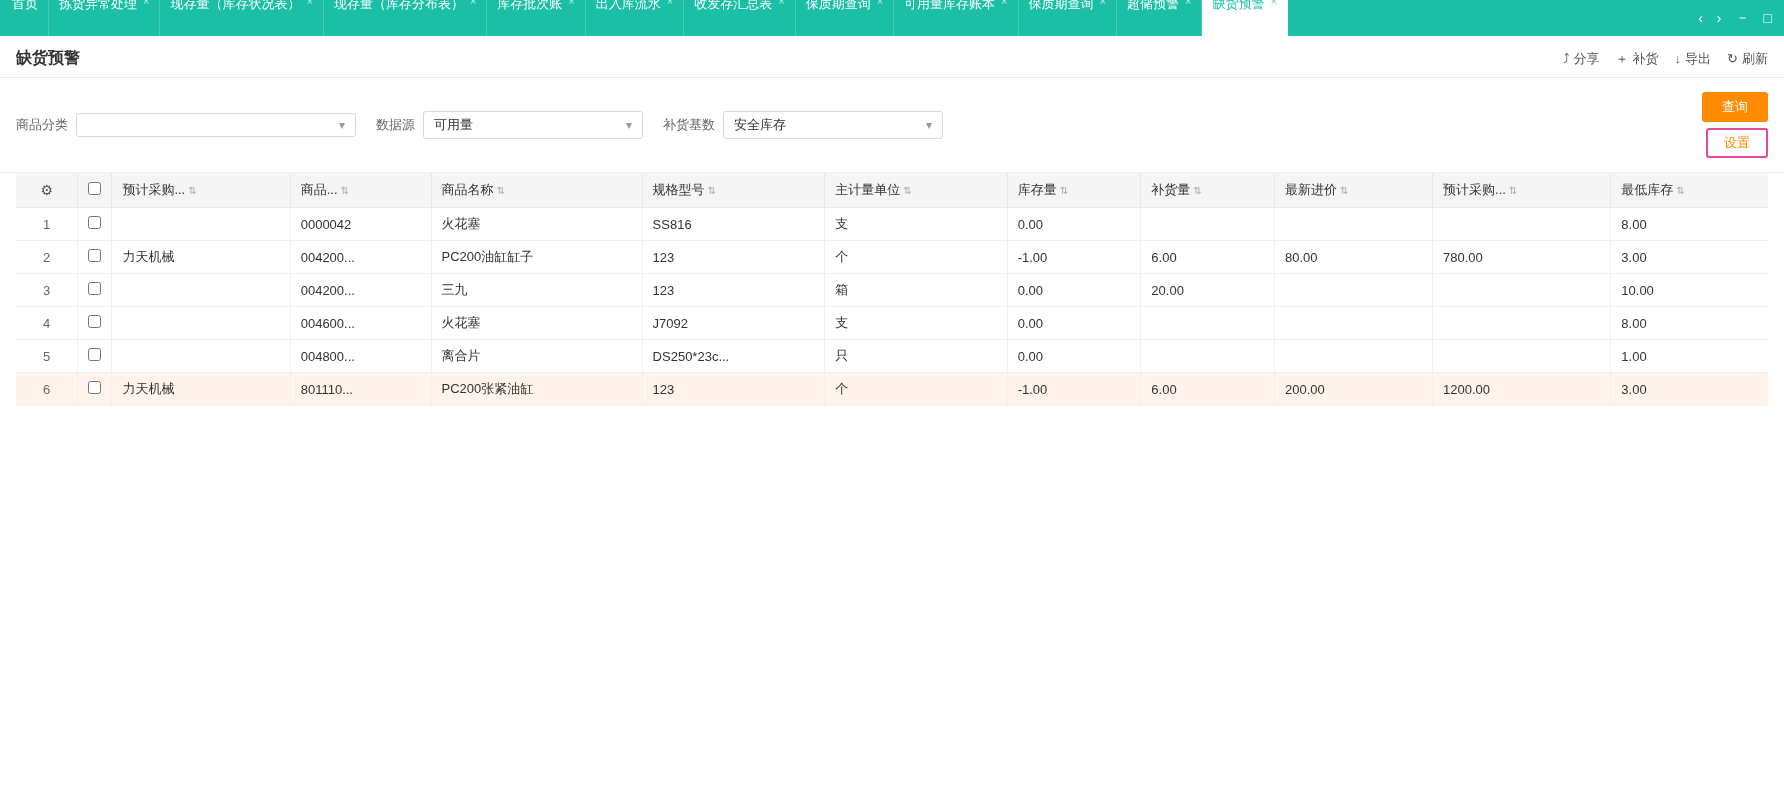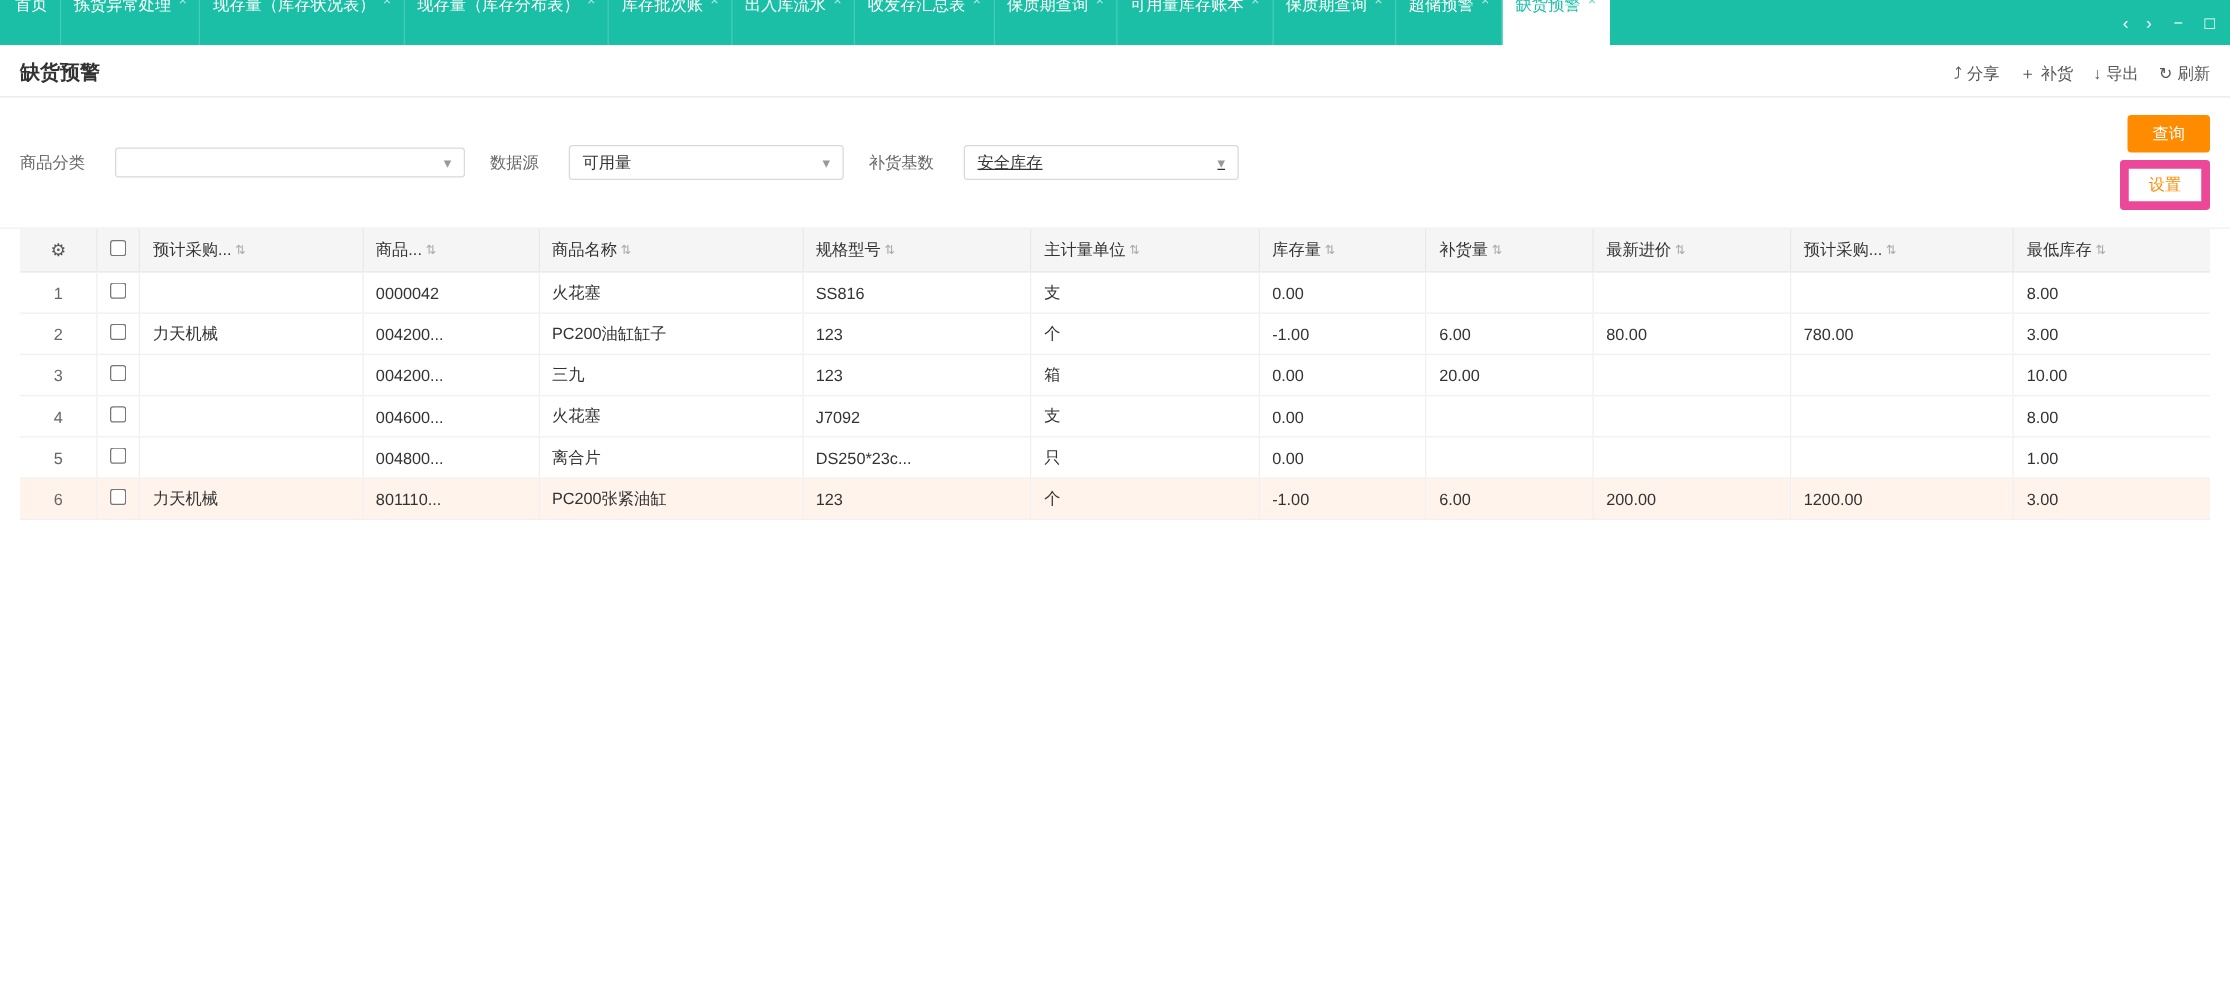--- a/index.html
+++ b/index.html
@@ -94,21 +94,21 @@
       padding: 14px 16px;
       display: flex;
       align-items: center;
       gap: 20px;
       border-bottom: 1px solid #f0f0f0;
       position: relative;
     }
     .filter-group {
       display: flex;
       align-items: center;
-      gap: 24px;
+      gap: 8px;
     }
     .filter-label {
       color: #666;
       white-space: nowrap;
     }
     .filter-select {
       display: flex;
       align-items: center;
       border: 1px solid #d9d9d9;
       border-radius: 3px;
@@ -133,21 +133,21 @@
       border: none;
       border-radius: 3px;
       padding: 6px 20px;
       cursor: pointer;
       font-size: 13px;
       text-align: right;
     }
     .btn-settings {
       background: #fff;
       color: #ff8c00;
-      border: 7px solid #ec4899;
+      border: 2px solid #ec4899;
       border-radius: 3px;
       padding: 4px 16px;
       cursor: pointer;
       font-size: 13px;
     }
 
     
     .table-container {
       padding: 0 16px;
       overflow-x: auto;
@@ -292,21 +292,21 @@
     </div>
     <div class="filter-group">
       <span class="filter-label">数据源</span>
       <div class="filter-select" style="width:220px;">
         <span>可用量</span>
         <span class="arrow">▾</span>
       </div>
     </div>
     <div class="filter-group">
       <span class="filter-label">补货基数</span>
-      <div class="filter-select" style="width:200px;text-decoration:underline;">
+      <div class="filter-select" style="width:200px;">
         <span>安全库存</span>
         <span class="arrow">▾</span>
       </div>
     </div>
     <div class="filter-btn-area">
       <button class="btn-query">查询</button>
       <button class="btn-settings">设置</button>
     </div>
   </div>
 

